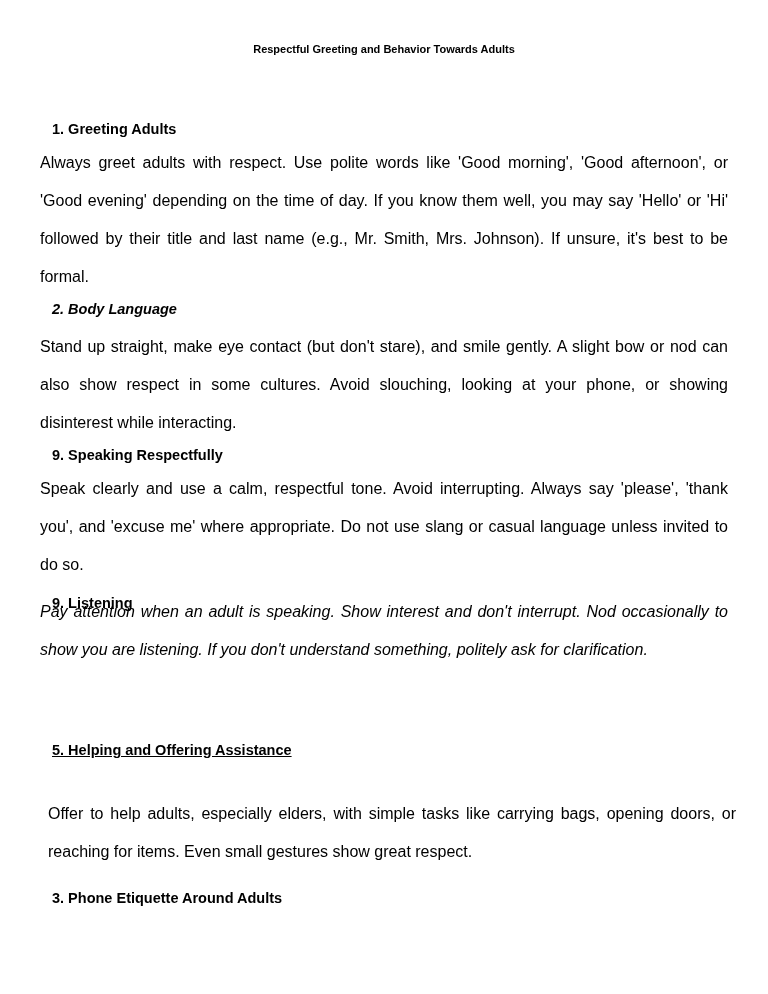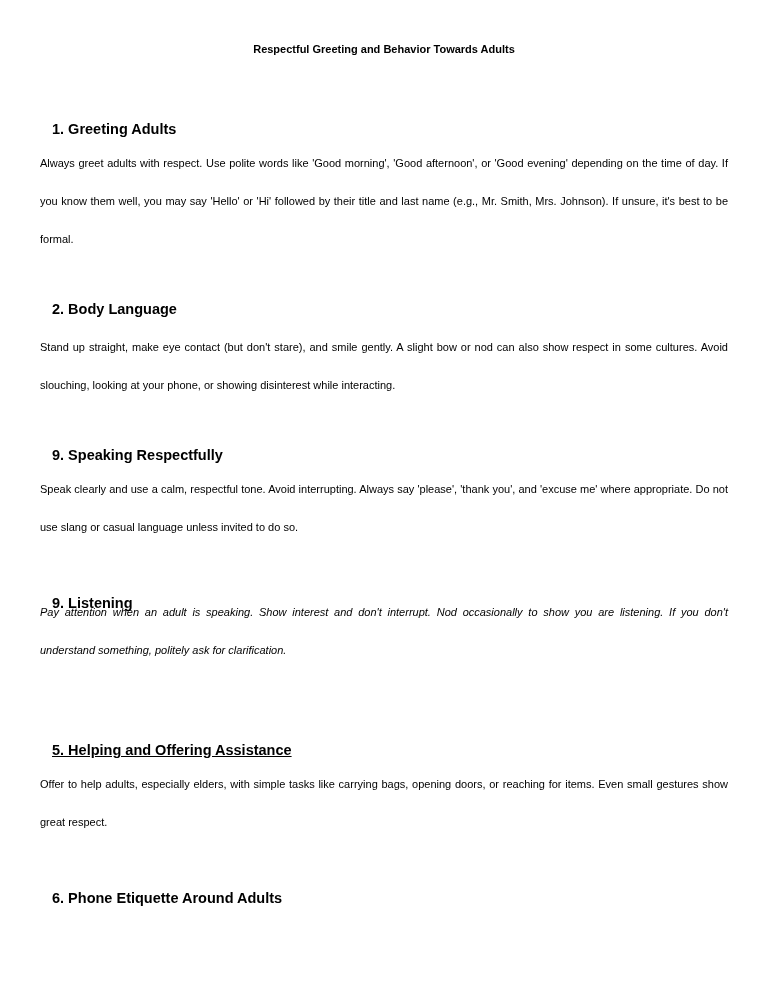--- a/index.html
+++ b/index.html
@@ -38,34 +38,34 @@
       margin: 12px;
       font-weight: bold;
       font-size: 14.5px;
       line-height: 18px;
     }
     .section-body {
       position: absolute;
       left: 0;
       width: 688px;
       margin: 0;
-      font-size: 11px;
+      font-size: 16px;
       line-height: 38px;
       text-align: justify;
     }
     .s1 .section-heading { top: 108px; }
     .s1 .section-body    { top: 144px; }
-    .s2 .section-heading { top: 288px; }
+    .s2 .section-heading { top: 288px; font-style: italic; }
     .s2 .section-body    { top: 328px; }
     .s3 .section-heading { top: 434px; }
     .s3 .section-body    { top: 470px; }
     .s4 .section-heading { top: 582px; }
     .s4 .section-body    { top: 593px; font-style: italic; }
     .s5 .section-heading { top: 729px; text-decoration: underline; }
-    .s5 .section-body    { top: 765px; }
+    .s5 .section-body    { top: 795px; margin-left: 8px; }
     .s6 .section-heading { top: 877px; }
   </style>
 </head>
 <body>
 
 <div class="page">
   <h1 class="doc-title">Respectful Greeting and Behavior Towards Adults</h1>
 
   <section class="section s1">
     <h2 class="section-heading">1. Greeting Adults</h2>
@@ -86,15 +86,15 @@
     <h2 class="section-heading">9. Listening</h2>
     <p class="section-body">Pay attention when an adult is speaking. Show interest and don't interrupt. Nod occasionally to show you are listening. If you don't understand something, politely ask for clarification.</p>
   </section>
 
   <section class="section s5">
     <h2 class="section-heading">5. Helping and Offering Assistance</h2>
     <p class="section-body">Offer to help adults, especially elders, with simple tasks like carrying bags, opening doors, or reaching for items. Even small gestures show great respect.</p>
   </section>
 
   <section class="section s6">
-    <h2 class="section-heading">6. Phone Etiquette Around Adults</h2>
+    <h2 class="section-heading">3. Phone Etiquette Around Adults</h2>
   </section>
 </div>
 
 </body></html>

